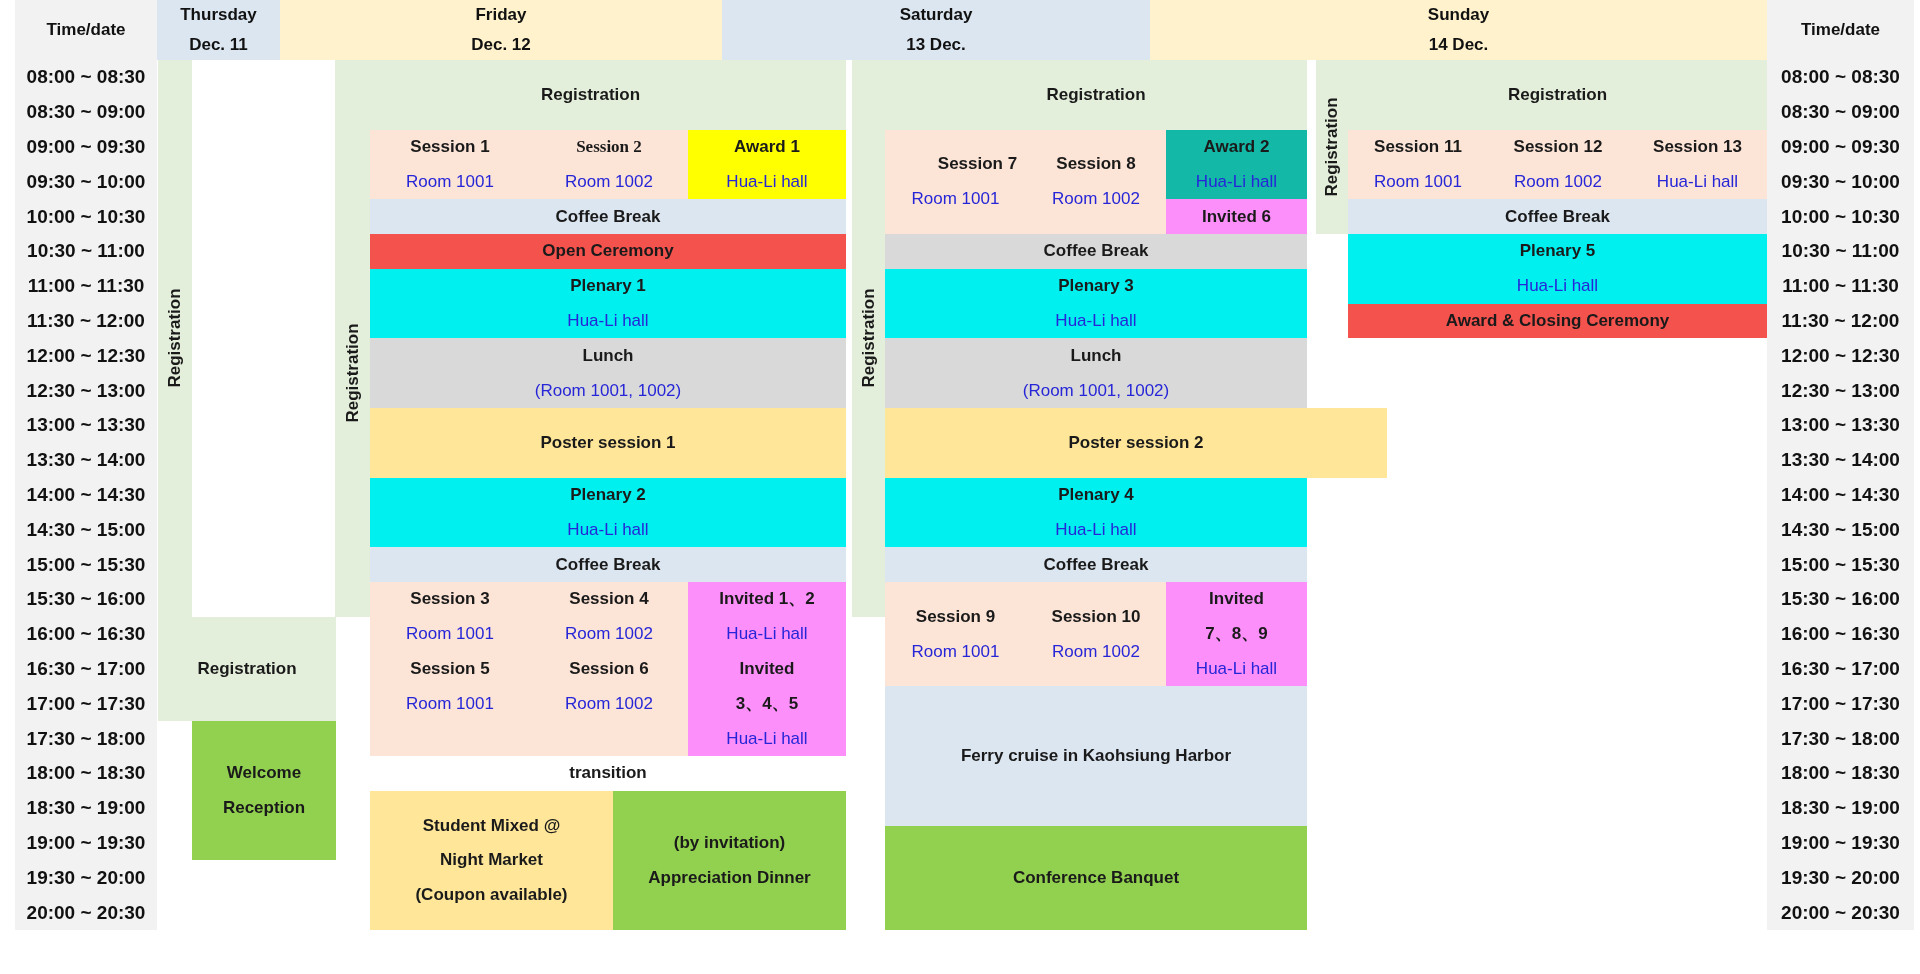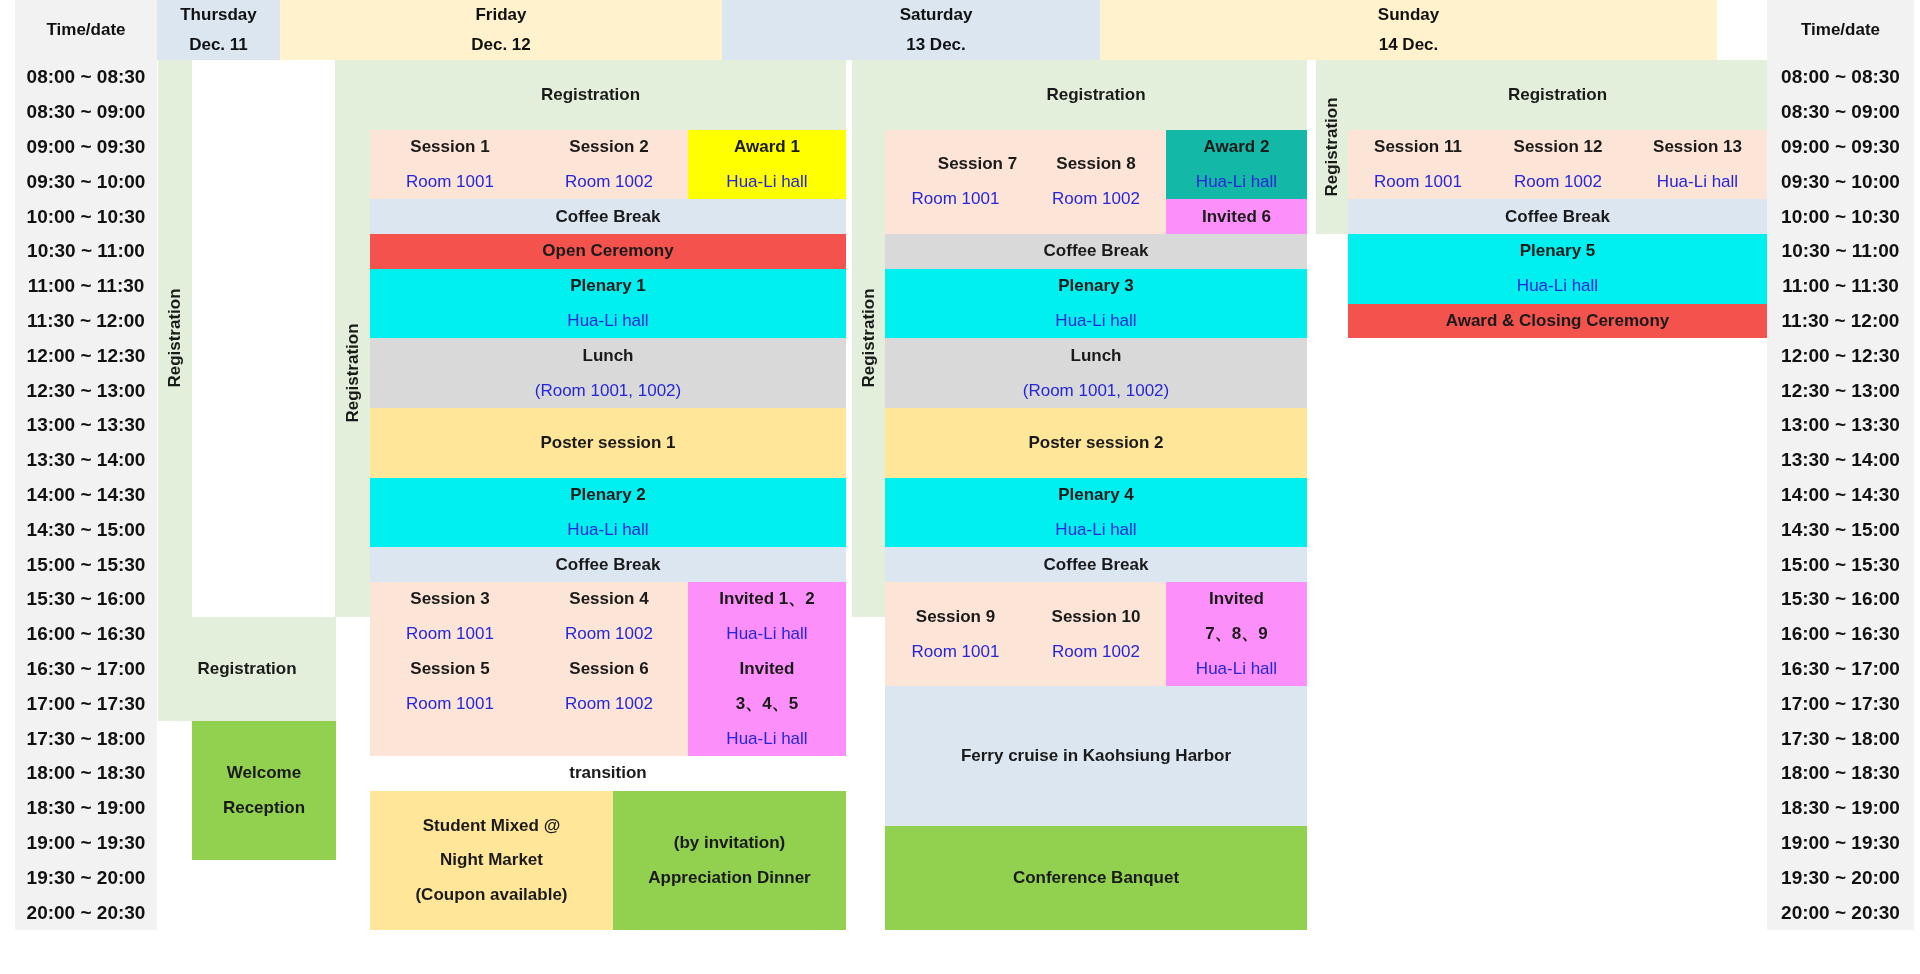--- a/index.html
+++ b/index.html
@@ -89,21 +89,21 @@
       <div class="dh-line">Dec. 11</div>
     </div>
     <div class="abs day-head" style="left: 280px; top: 0px; width: 442px; height: 60px; background: rgb(255, 242, 204);">
       <div class="dh-line">Friday</div>
       <div class="dh-line">Dec. 12</div>
     </div>
     <div class="abs day-head" style="left: 722px; top: 0px; width: 428px; height: 60px; background: rgb(220, 230, 241);">
       <div class="dh-line">Saturday</div>
       <div class="dh-line">13 Dec.</div>
     </div>
-    <div class="abs day-head" style="left: 1100px; top: 0px; width: 617px; height: 60px; background: rgb(255, 242, 204);">
+    <div class="abs day-head" style="left: 1150px; top: 0px; width: 617px; height: 60px; background: rgb(255, 242, 204);">
       <div class="dh-line">Sunday</div>
       <div class="dh-line">14 Dec.</div>
     </div>
     <div class="abs cell rot-wrap" style="left: 158px; top: 60px; width: 34px; height: 556.8px; background: rgb(228, 239, 219);">
       <span class="rot">Registration</span>
     </div>
     <div class="abs cell" style="left: 158px; top: 616.8px; width: 178px; height: 104.4px; background: rgb(228, 239, 219);">
       <div class="line dark" style="height: 34.8px;">Registration</div>
     </div>
     <div class="abs cell" style="left: 192px; top: 721.2px; width: 144px; height: 139.2px; background: rgb(146, 208, 80);">
@@ -114,21 +114,21 @@
       <div class="line dark" style="height: 34.8px;">Registration</div>
     </div>
     <div class="abs cell rot-wrap" style="left: 335px; top: 129.6px; width: 35px; height: 487.2px; background: rgb(228, 239, 219);">
       <span class="rot">Registration</span>
     </div>
     <div class="abs cell" style="left: 370px; top: 129.6px; width: 160px; height: 69.6px; background: rgb(252, 228, 214);">
       <div class="line dark" style="height: 34.8px;">Session 1</div>
       <div class="line blue" style="height: 34.8px;">Room 1001</div>
     </div>
     <div class="abs cell" style="left: 530px; top: 129.6px; width: 158px; height: 69.6px; background: rgb(252, 228, 214);">
-      <div class="line dark" style="height: 34.8px;">Session 2</div>
+      <div class="line dark" style="height: 34.8px; font-family: Liberation Serif, serif;">Session 2</div>
       <div class="line blue" style="height: 34.8px;">Room 1002</div>
     </div>
     <div class="abs cell" style="left: 688px; top: 129.6px; width: 158px; height: 69.6px; background: rgb(255, 255, 0);">
       <div class="line dark" style="height: 34.8px;">Award 1</div>
       <div class="line blue" style="height: 34.8px;">Hua-Li hall</div>
     </div>
     <div class="abs cell" style="left: 370px; top: 199.2px; width: 476px; height: 34.8px; background: rgb(220, 230, 241);">
       <div class="line dark" style="height: 34.8px;">Coffee Break</div>
     </div>
     <div class="abs cell" style="left: 370px; top: 234px; width: 476px; height: 34.8px; background: rgb(244, 82, 77);">
@@ -208,21 +208,21 @@
       <div class="line dark" style="height: 34.8px;">Coffee Break</div>
     </div>
     <div class="abs cell" style="left: 885px; top: 268.8px; width: 422px; height: 69.6px; background: rgb(0, 239, 239);">
       <div class="line dark" style="height: 34.8px;">Plenary 3</div>
       <div class="line blue" style="height: 34.8px;">Hua-Li hall</div>
     </div>
     <div class="abs cell" style="left: 885px; top: 338.4px; width: 422px; height: 69.6px; background: rgb(217, 217, 217);">
       <div class="line dark" style="height: 34.8px;">Lunch</div>
       <div class="line blue" style="height: 34.8px;">(Room 1001, 1002)</div>
     </div>
-    <div class="abs cell" style="left: 885px; top: 408px; width: 422px; height: 69.6px; background: rgb(255, 230, 153);">
+    <div class="abs cell" style="left: 885px; top: 408px; width: 502px; height: 69.6px; background: rgb(255, 230, 153);">
       <div class="line dark" style="height: 34.8px;">Poster session 2</div>
     </div>
     <div class="abs cell" style="left: 885px; top: 477.6px; width: 422px; height: 69.6px; background: rgb(0, 239, 239);">
       <div class="line dark" style="height: 34.8px;">Plenary 4</div>
       <div class="line blue" style="height: 34.8px;">Hua-Li hall</div>
     </div>
     <div class="abs cell" style="left: 885px; top: 547.2px; width: 422px; height: 34.8px; background: rgb(220, 230, 241);">
       <div class="line dark" style="height: 34.8px;">Coffee Break</div>
     </div>
     <div class="abs cell" style="left: 885px; top: 582px; width: 141px; height: 104.4px; background: rgb(252, 228, 214);">

